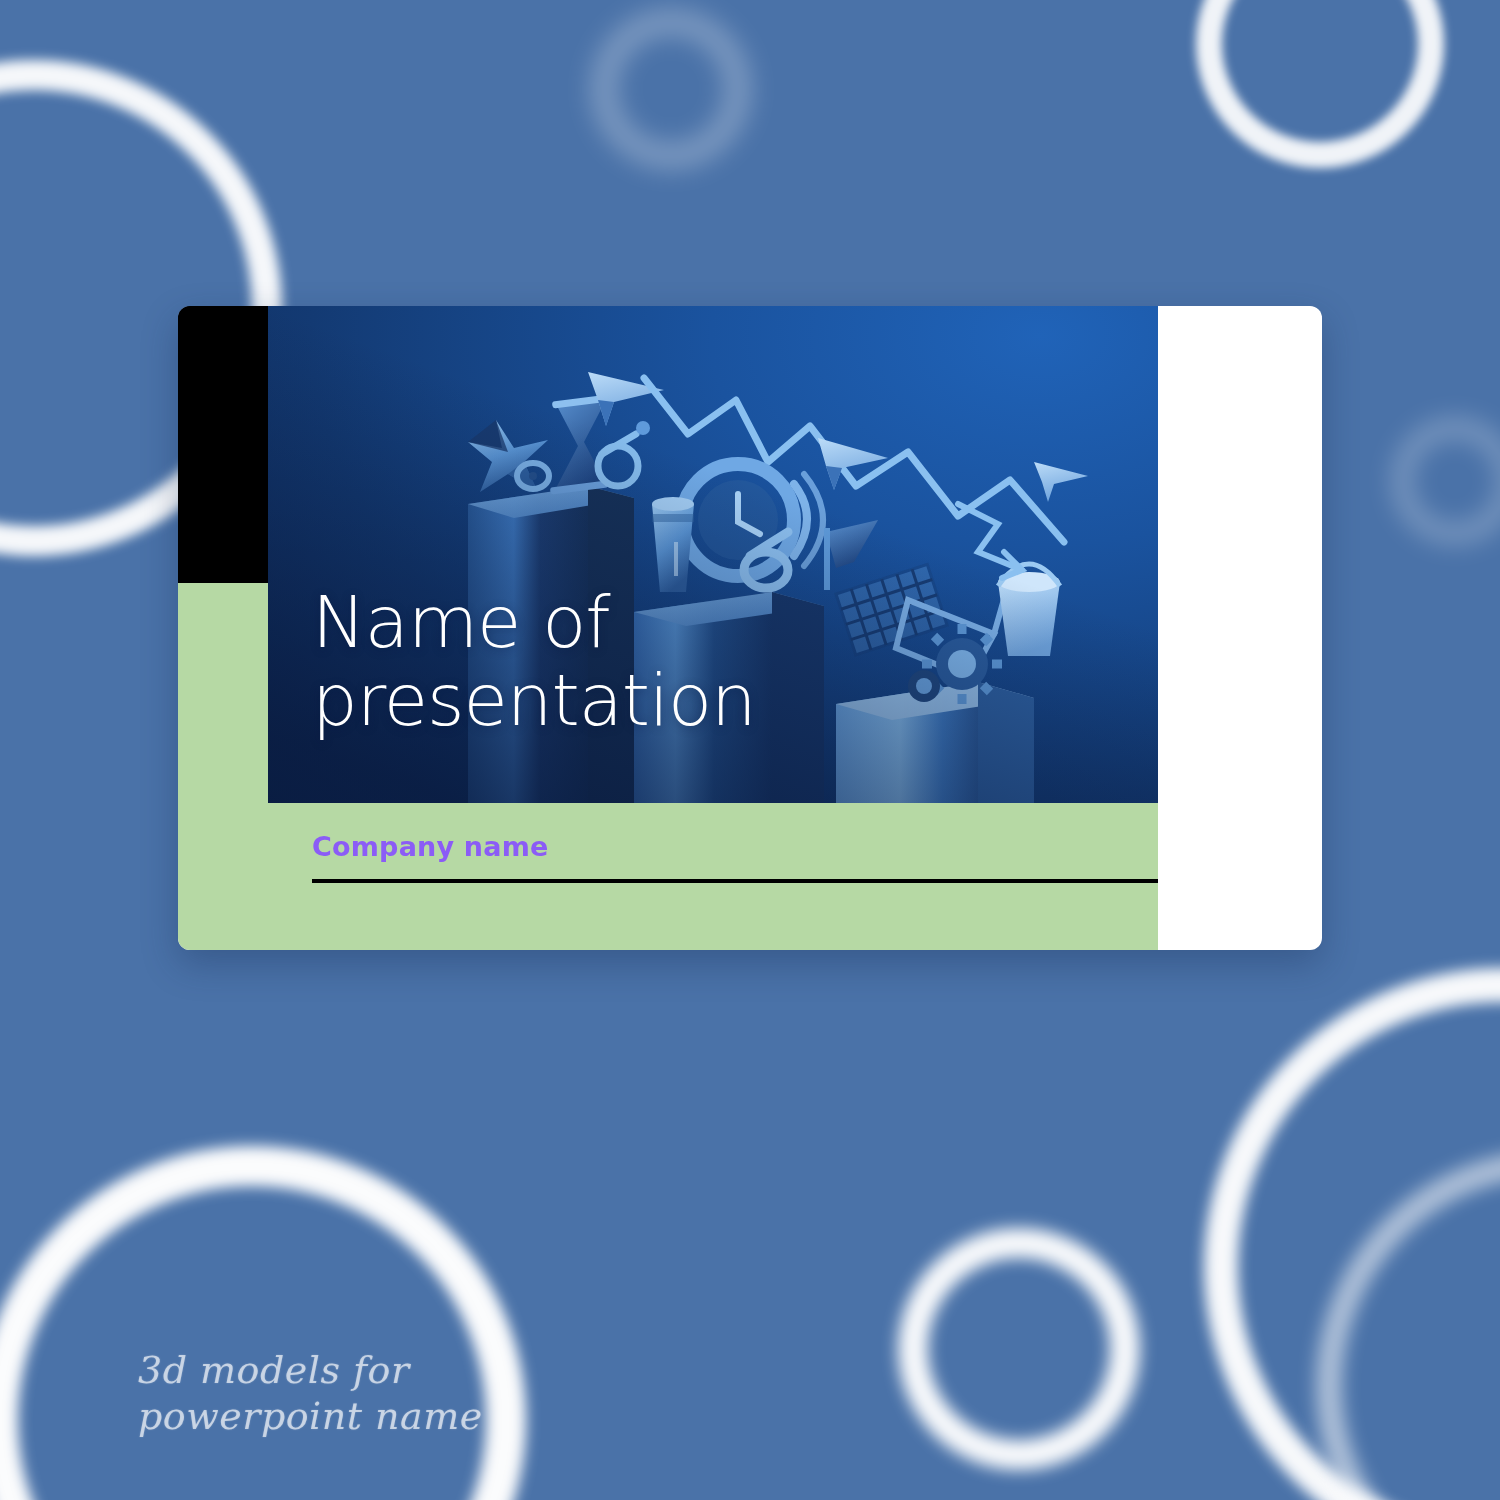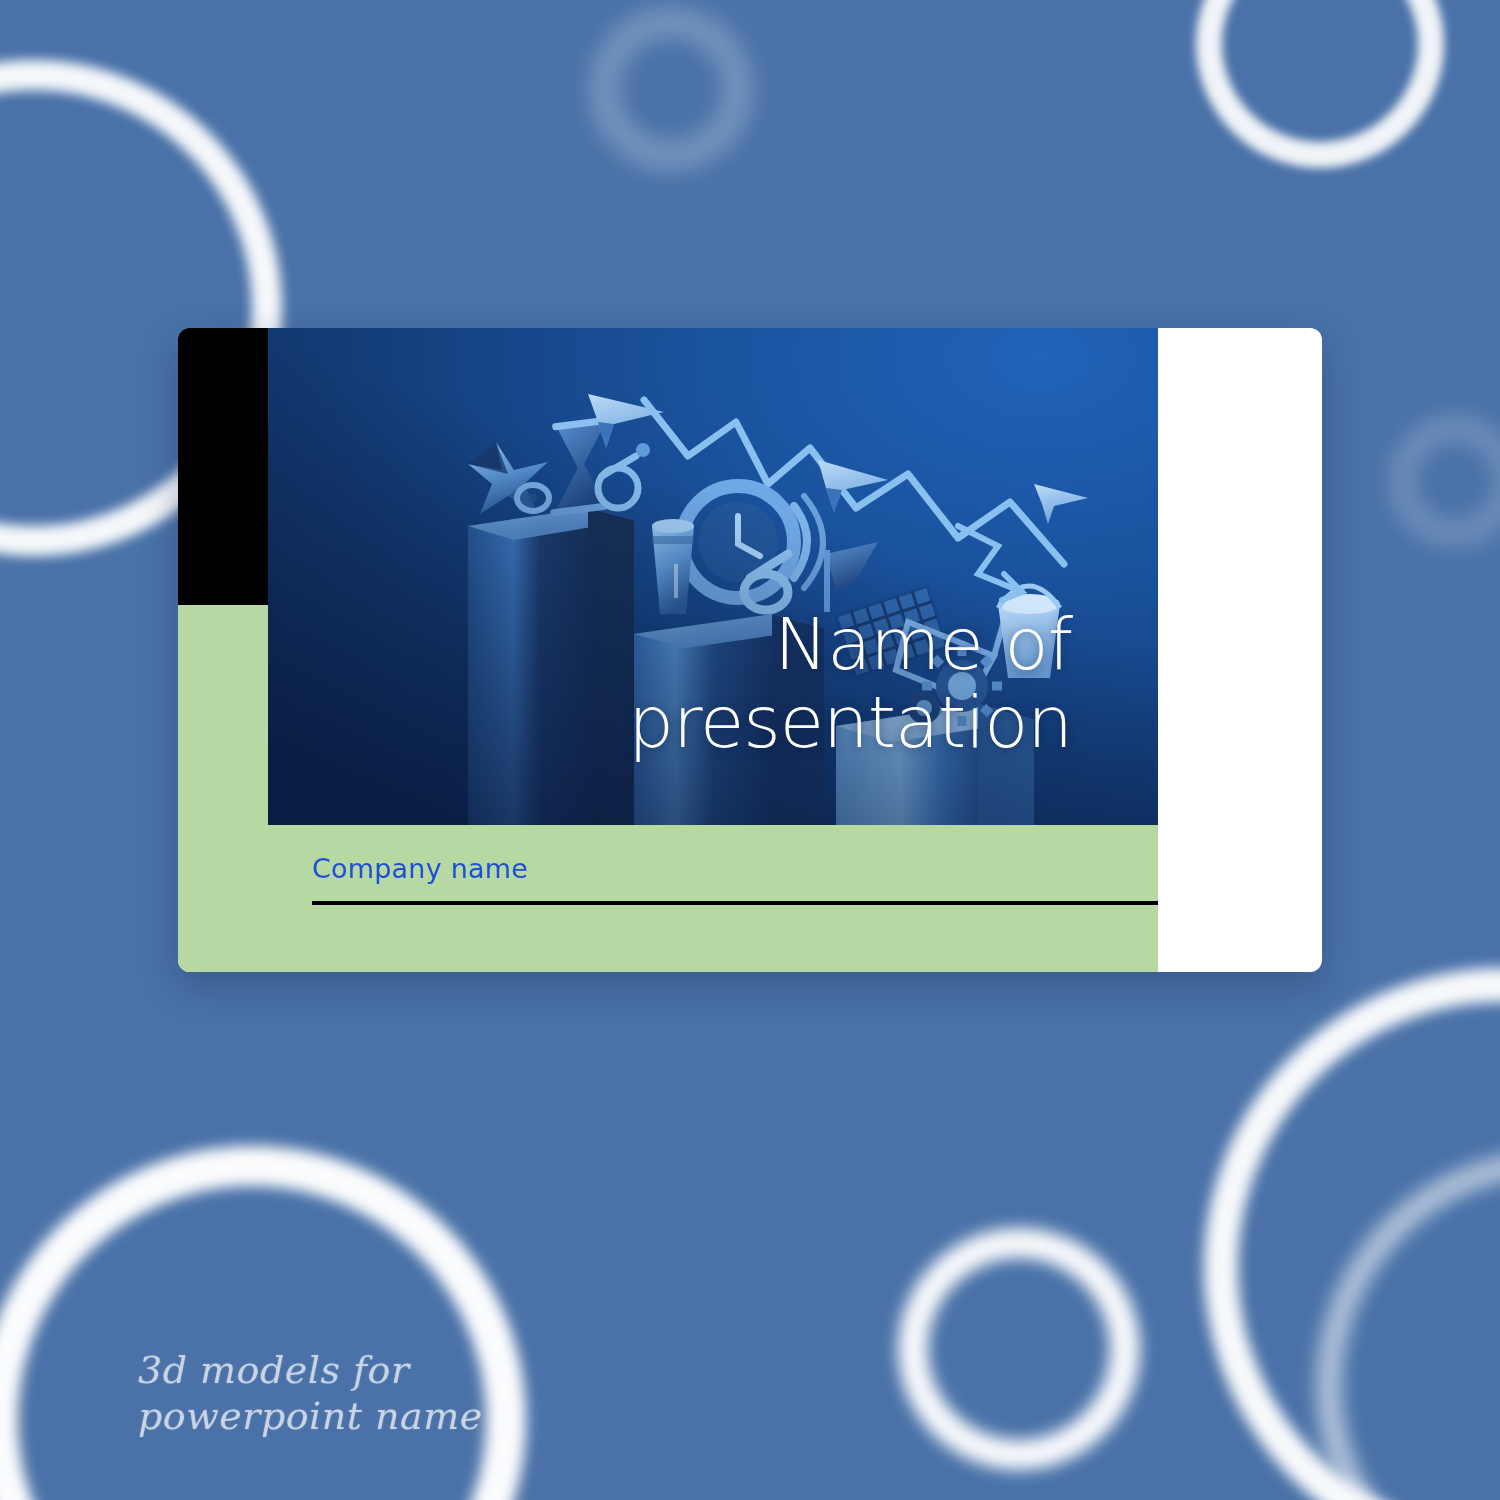--- a/index.html
+++ b/index.html
@@ -53,28 +53,27 @@
     line-height: 1.20;
     letter-spacing: .5px;
     white-space: pre-line;
     text-shadow: 0 0 2px rgba(255,255,255,.25);
   }
 
   
   #slide-card {
     position: absolute;
     left: 178px;
-    top: 328px;
+    top: 306px;
     width: 1144px;
     height: 644px;
     background: #ffffff;
     border-radius: 12px;
     box-shadow: 0 14px 36px rgba(20,40,80,.32);
     overflow: hidden;
-    text-align: right;
   }
 
   
   #slide {
     position: absolute;
     left: 0;
     top: 0;
     width: 980px;
     height: 644px;
   }
@@ -148,23 +147,23 @@
     letter-spacing: -1px;
     white-space: pre-line;
     z-index: 7;
     text-shadow: 0 2px 10px rgba(0,20,60,.45);
   }
 
   #company {
     position: absolute;
     left: 134px;
     top: 525px;
-    color: #1d4ed8;
+    color: #8b5cf6;
     font-family: "DejaVu Sans", sans-serif;
-    font-weight: 400;
+    font-weight: 700;
     font-size: 27px;
     letter-spacing: .2px;
     z-index: 7;
   }
 
   #rule {
     position: absolute;
     left: 134px;
     top: 573px;
     width: 846px;

